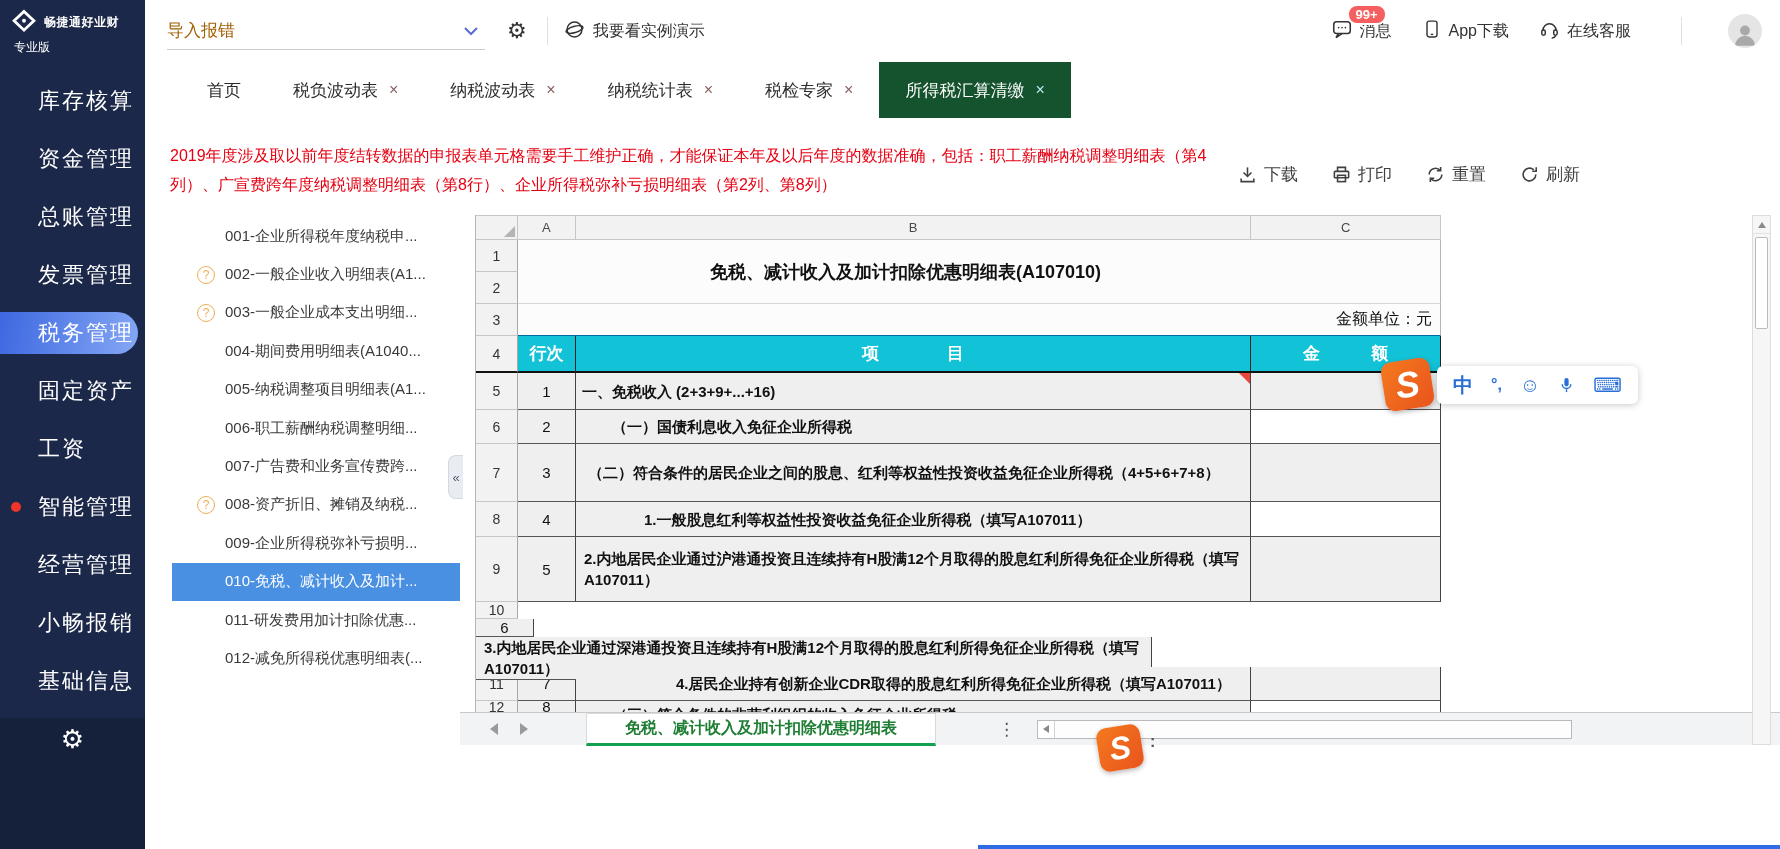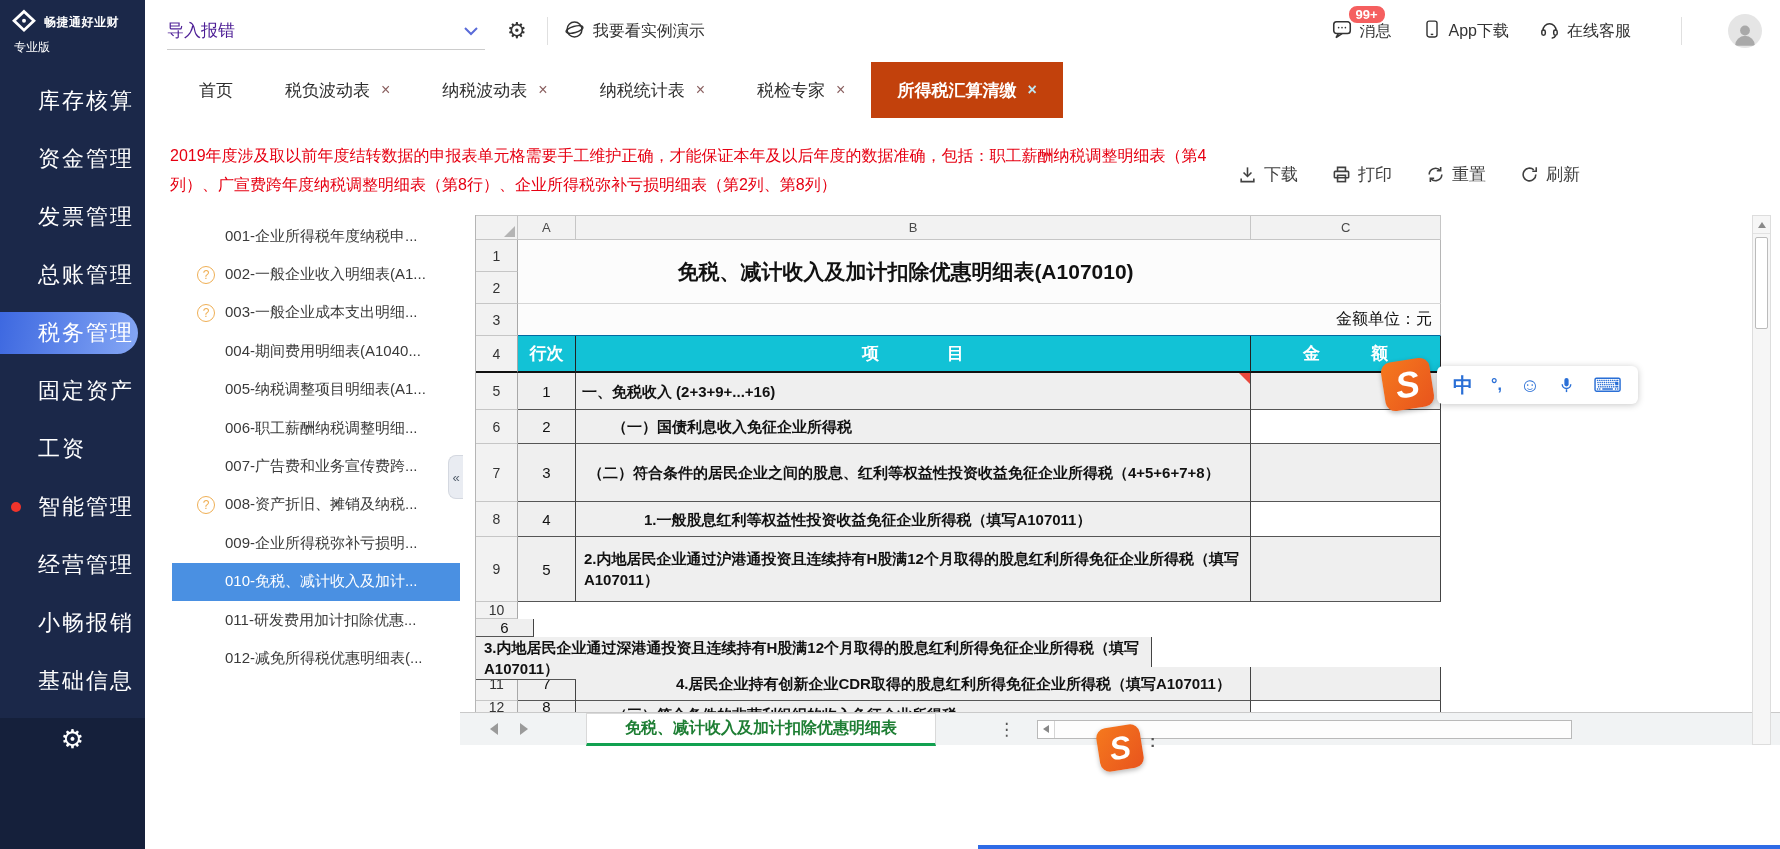--- a/index.html
+++ b/index.html
@@ -25,37 +25,37 @@
               border-radius:50%; background:#f0342b; z-index:2; }
   #sidebar-footer { position:absolute; left:0; bottom:0; width:145px; height:131px; background:#15203b;
               display:flex; justify-content:center; align-items:flex-start; padding-top:8px; }
   .footer-gear { color:#fff; font-size:26px; line-height:1; cursor:pointer; }
 
   
   #topbar { position:absolute; left:145px; top:0; width:1635px; height:62px; background:#fff;
             display:flex; align-items:center; z-index:5; }
   .import-select { width:318px; margin-left:22px; height:38px; border-bottom:1px solid #ccc;
             display:flex; align-items:center; justify-content:space-between; padding-right:6px;
-            font-size:17px; color:#4c1d95; cursor:pointer; }
+            font-size:17px; color:#a16207; cursor:pointer; }
   .icon-btn { margin-left:22px; font-size:22px; color:#333; line-height:1; cursor:pointer; }
   .v-divider { width:1px; height:28px; background:#e0e0e0; margin:0 16px 0 20px; }
   .demo-link { display:flex; align-items:center; gap:8px; font-size:16px; color:#333; cursor:pointer; }
   .topbar-right { margin-left:auto; display:flex; align-items:center; gap:30px; padding-right:18px; }
   .top-link { position:relative; display:flex; align-items:center; gap:7px; font-size:16px; color:#333; cursor:pointer; }
   .badge { position:absolute; top:-14px; left:16px; background:#f55f5f; color:#fff; font-size:13px;
            font-weight:bold; border-radius:10px; padding:1px 7px; border:2px solid #fff; }
   .avatar { width:34px; height:34px; border-radius:50%; background:#e5e5e5; overflow:hidden;
             display:flex; align-items:flex-end; justify-content:center; cursor:pointer; }
 
   
   #tabbar { position:absolute; left:145px; top:62px; width:1635px; height:56px; background:#fff;
-            display:flex; align-items:stretch; padding-left:28px; z-index:5; }
+            display:flex; align-items:stretch; padding-left:36px; z-index:5; }
   .tab { display:flex; align-items:center; gap:11px; padding:0 26px; font-size:17px; color:#2c2c2c; cursor:pointer; white-space:nowrap; }
   .tab-close { font-size:16px; color:#8a6060; cursor:pointer; }
-  .tab.active { background:#c2410c; color:#fff;font-weight:bold; }
+  .tab.active { background:#14532d; color:#fff; }
   .tab.active .tab-close { color:#bfe6f2; }
 
   
   #notice { position:absolute; left:170px; top:141px; width:1060px; font-size:16px; line-height:29px;
             color:#e60012; z-index:2; }
   #actions { position:absolute; left:1238px; top:163px; display:flex; gap:34px; z-index:2; }
   .action { display:flex; align-items:center; gap:7px; font-size:17px; color:#404040; cursor:pointer; white-space:nowrap; }
   .action svg { display:block; }
 
   
@@ -81,21 +81,21 @@
   .corner::after { content:""; position:absolute; right:2px; bottom:2px; border-left:11px solid transparent;
            border-bottom:11px solid #b4b4b4; }
   .colA { width:58px; } .colB { width:676px; } .colC { width:190px; }
   .gutter-cell { width:42px; background:#f2f2f2; border-right:1px solid #a8a8a8; border-bottom:1px solid #c6c6c6;
            display:flex; align-items:center; justify-content:center; font-size:14px; color:#333; }
   .title-row { height:64px; }
   .g2 { width:42px; display:flex; flex-direction:column; }
   .g2 .gutter-cell { width:42px; flex:1; }
   .title-cell { width:924px; background:#fcfcfc; border-right:1px solid #b5b5b5; border-bottom:1px solid #d6d6d6;
            display:flex; align-items:center; justify-content:center; padding-right:147px;
-           font-size:21px; font-weight:bold; }
+           font-size:18px; font-weight:bold; }
   .unit-row { height:32px; }
   .unit-cell { width:924px; background:#fcfcfc; border-right:1px solid #b5b5b5; border-bottom:1px solid #0369a1;
            display:flex; align-items:center; justify-content:flex-end; padding-right:8px; font-size:16px; }
   .header-row { height:37px; }
   .hcell { background:#12c2d6; color:#fff; font-weight:bold; font-size:17px;
            display:flex; align-items:center; justify-content:center;
            border-right:1px solid #222; border-bottom:2px solid #111; }
   .header-row .gutter-cell { border-bottom:2px solid #111; }
   .drow .acell { width:58px; background:#efefef; border-right:1px solid #444; border-bottom:1px solid #555;
            display:flex; align-items:center; justify-content:center; font-size:15px; }
@@ -168,24 +168,24 @@
     <div class="brand-edition">专业版</div>
   </div>
   <div id="side-nav">
       <div class="side-item">
         <span class="side-label">库存核算</span>
       </div>
       <div class="side-item">
         <span class="side-label">资金管理</span>
       </div>
       <div class="side-item">
+        <span class="side-label">总账管理</span>
+      </div>
+      <div class="side-item">
         <span class="side-label">发票管理</span>
-      </div>
-      <div class="side-item">
-        <span class="side-label">总账管理</span>
       </div>
       <div class="side-item active">
         <span class="side-label">税务管理</span>
       </div>
       <div class="side-item">
         <span class="side-label">固定资产</span>
       </div>
       <div class="side-item">
         <span class="side-label">工资</span>
       </div>

